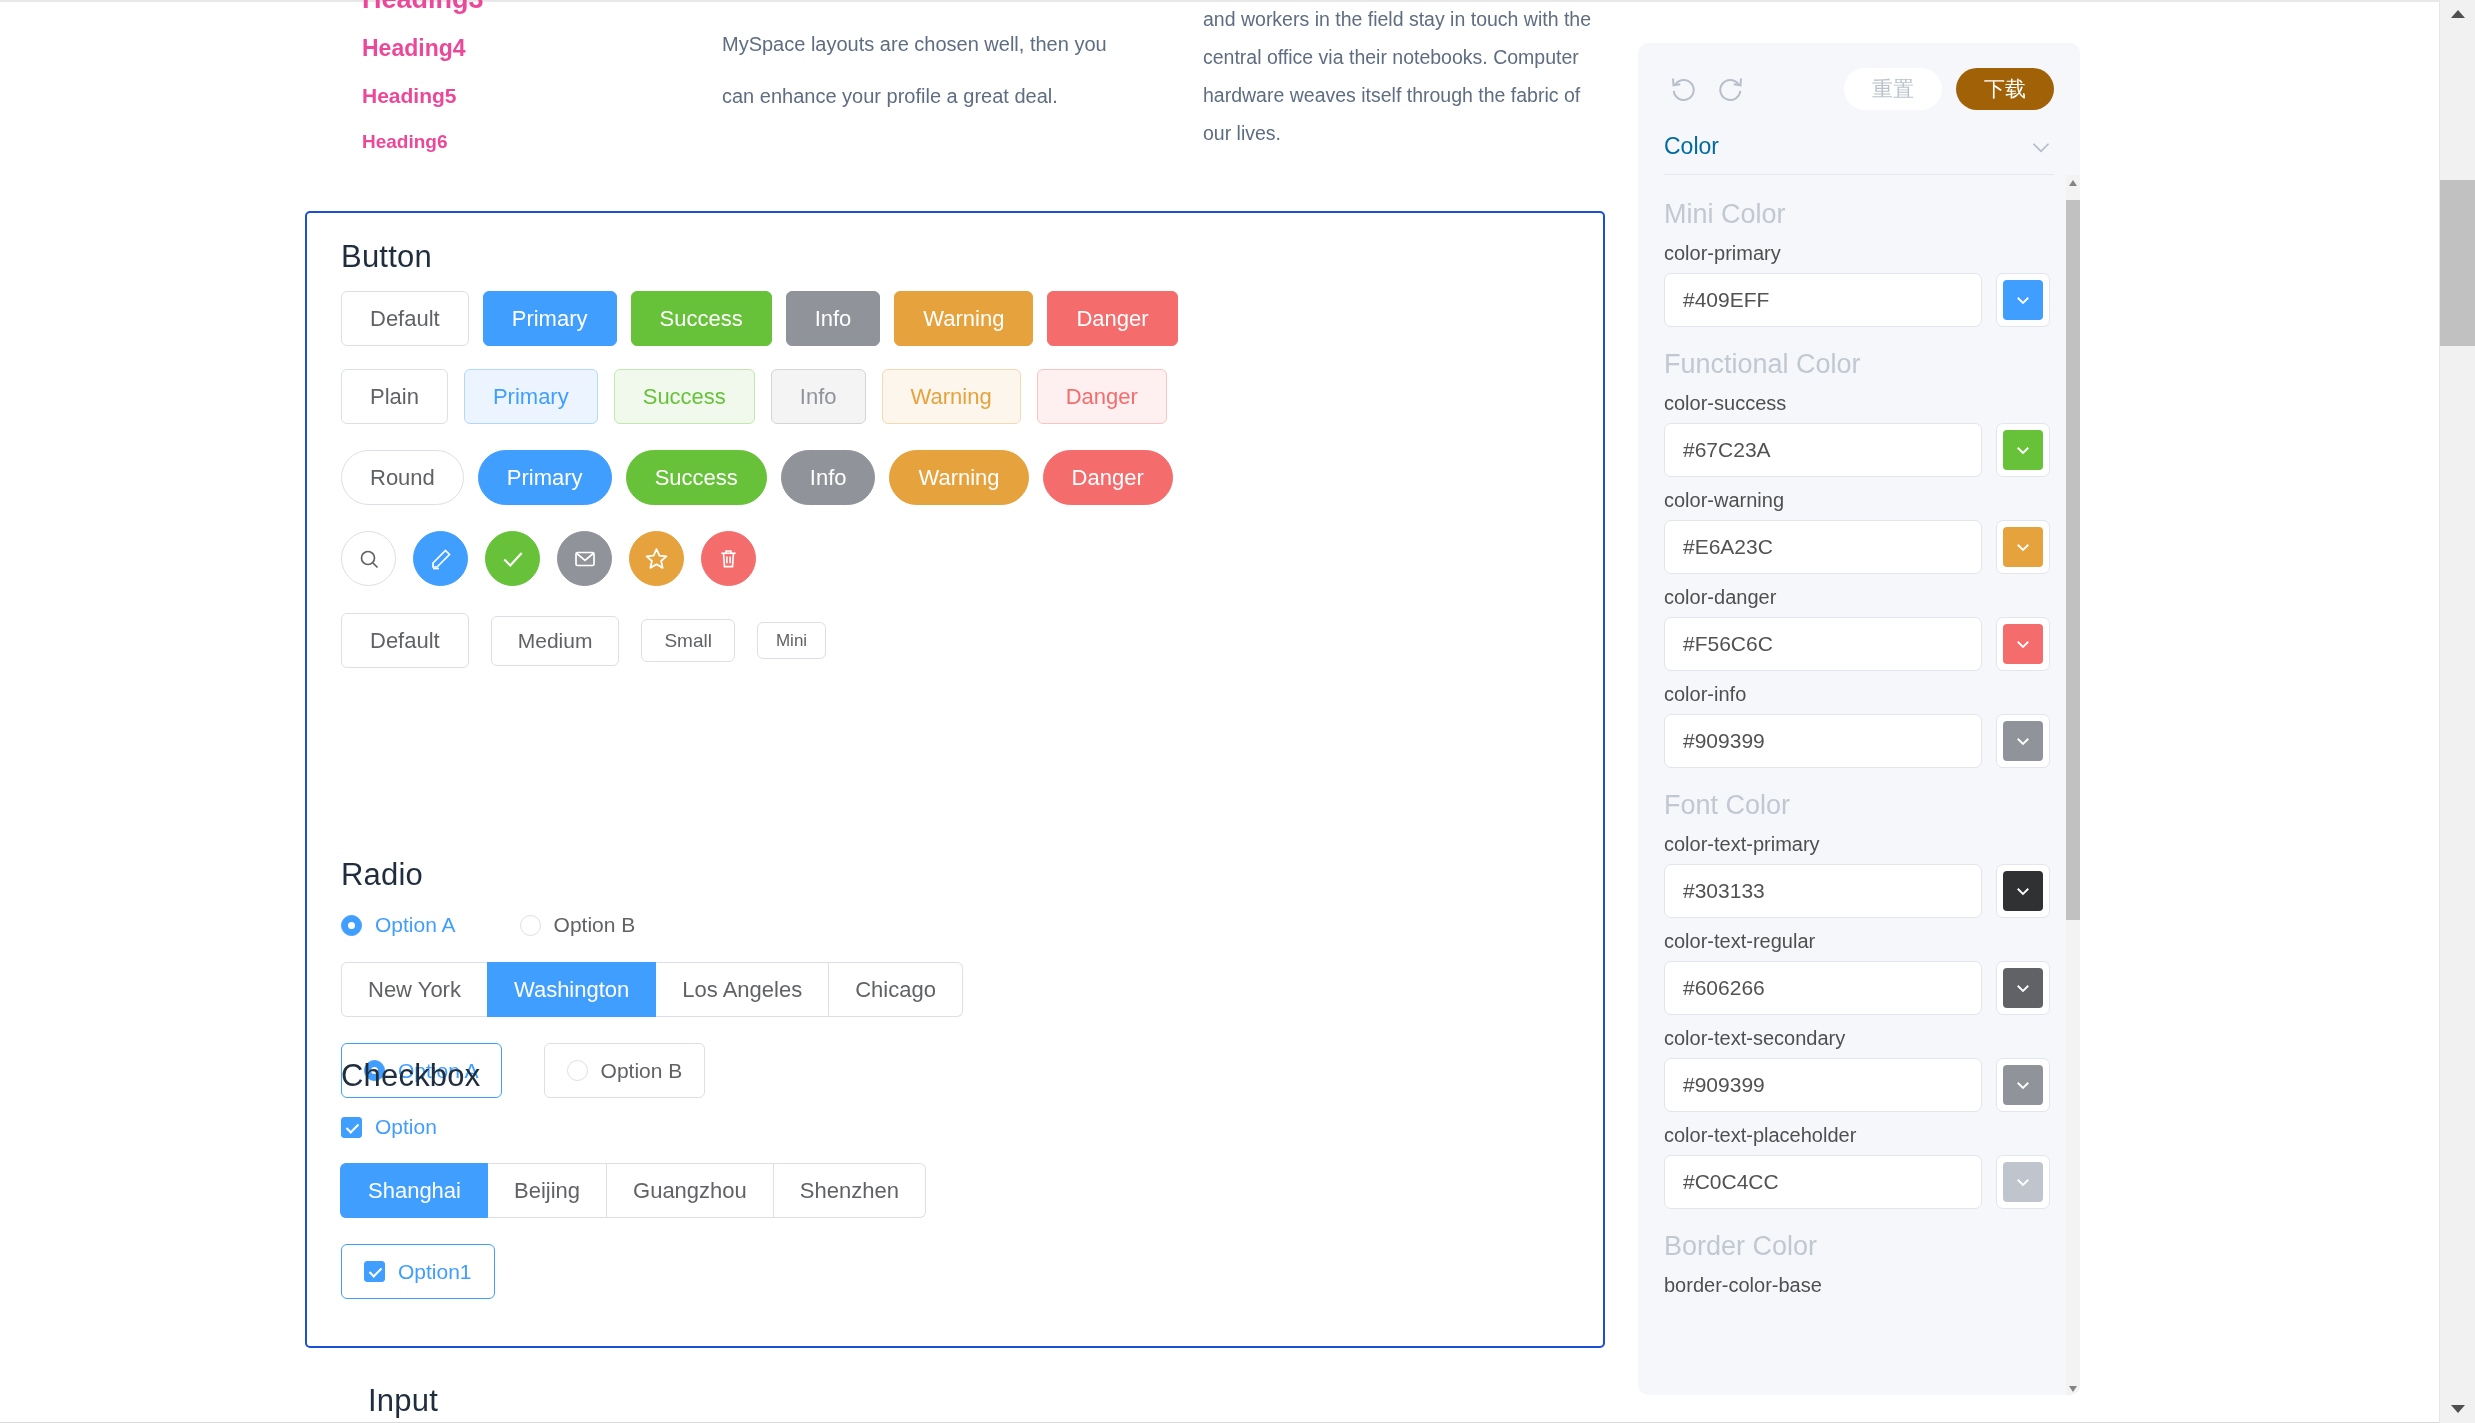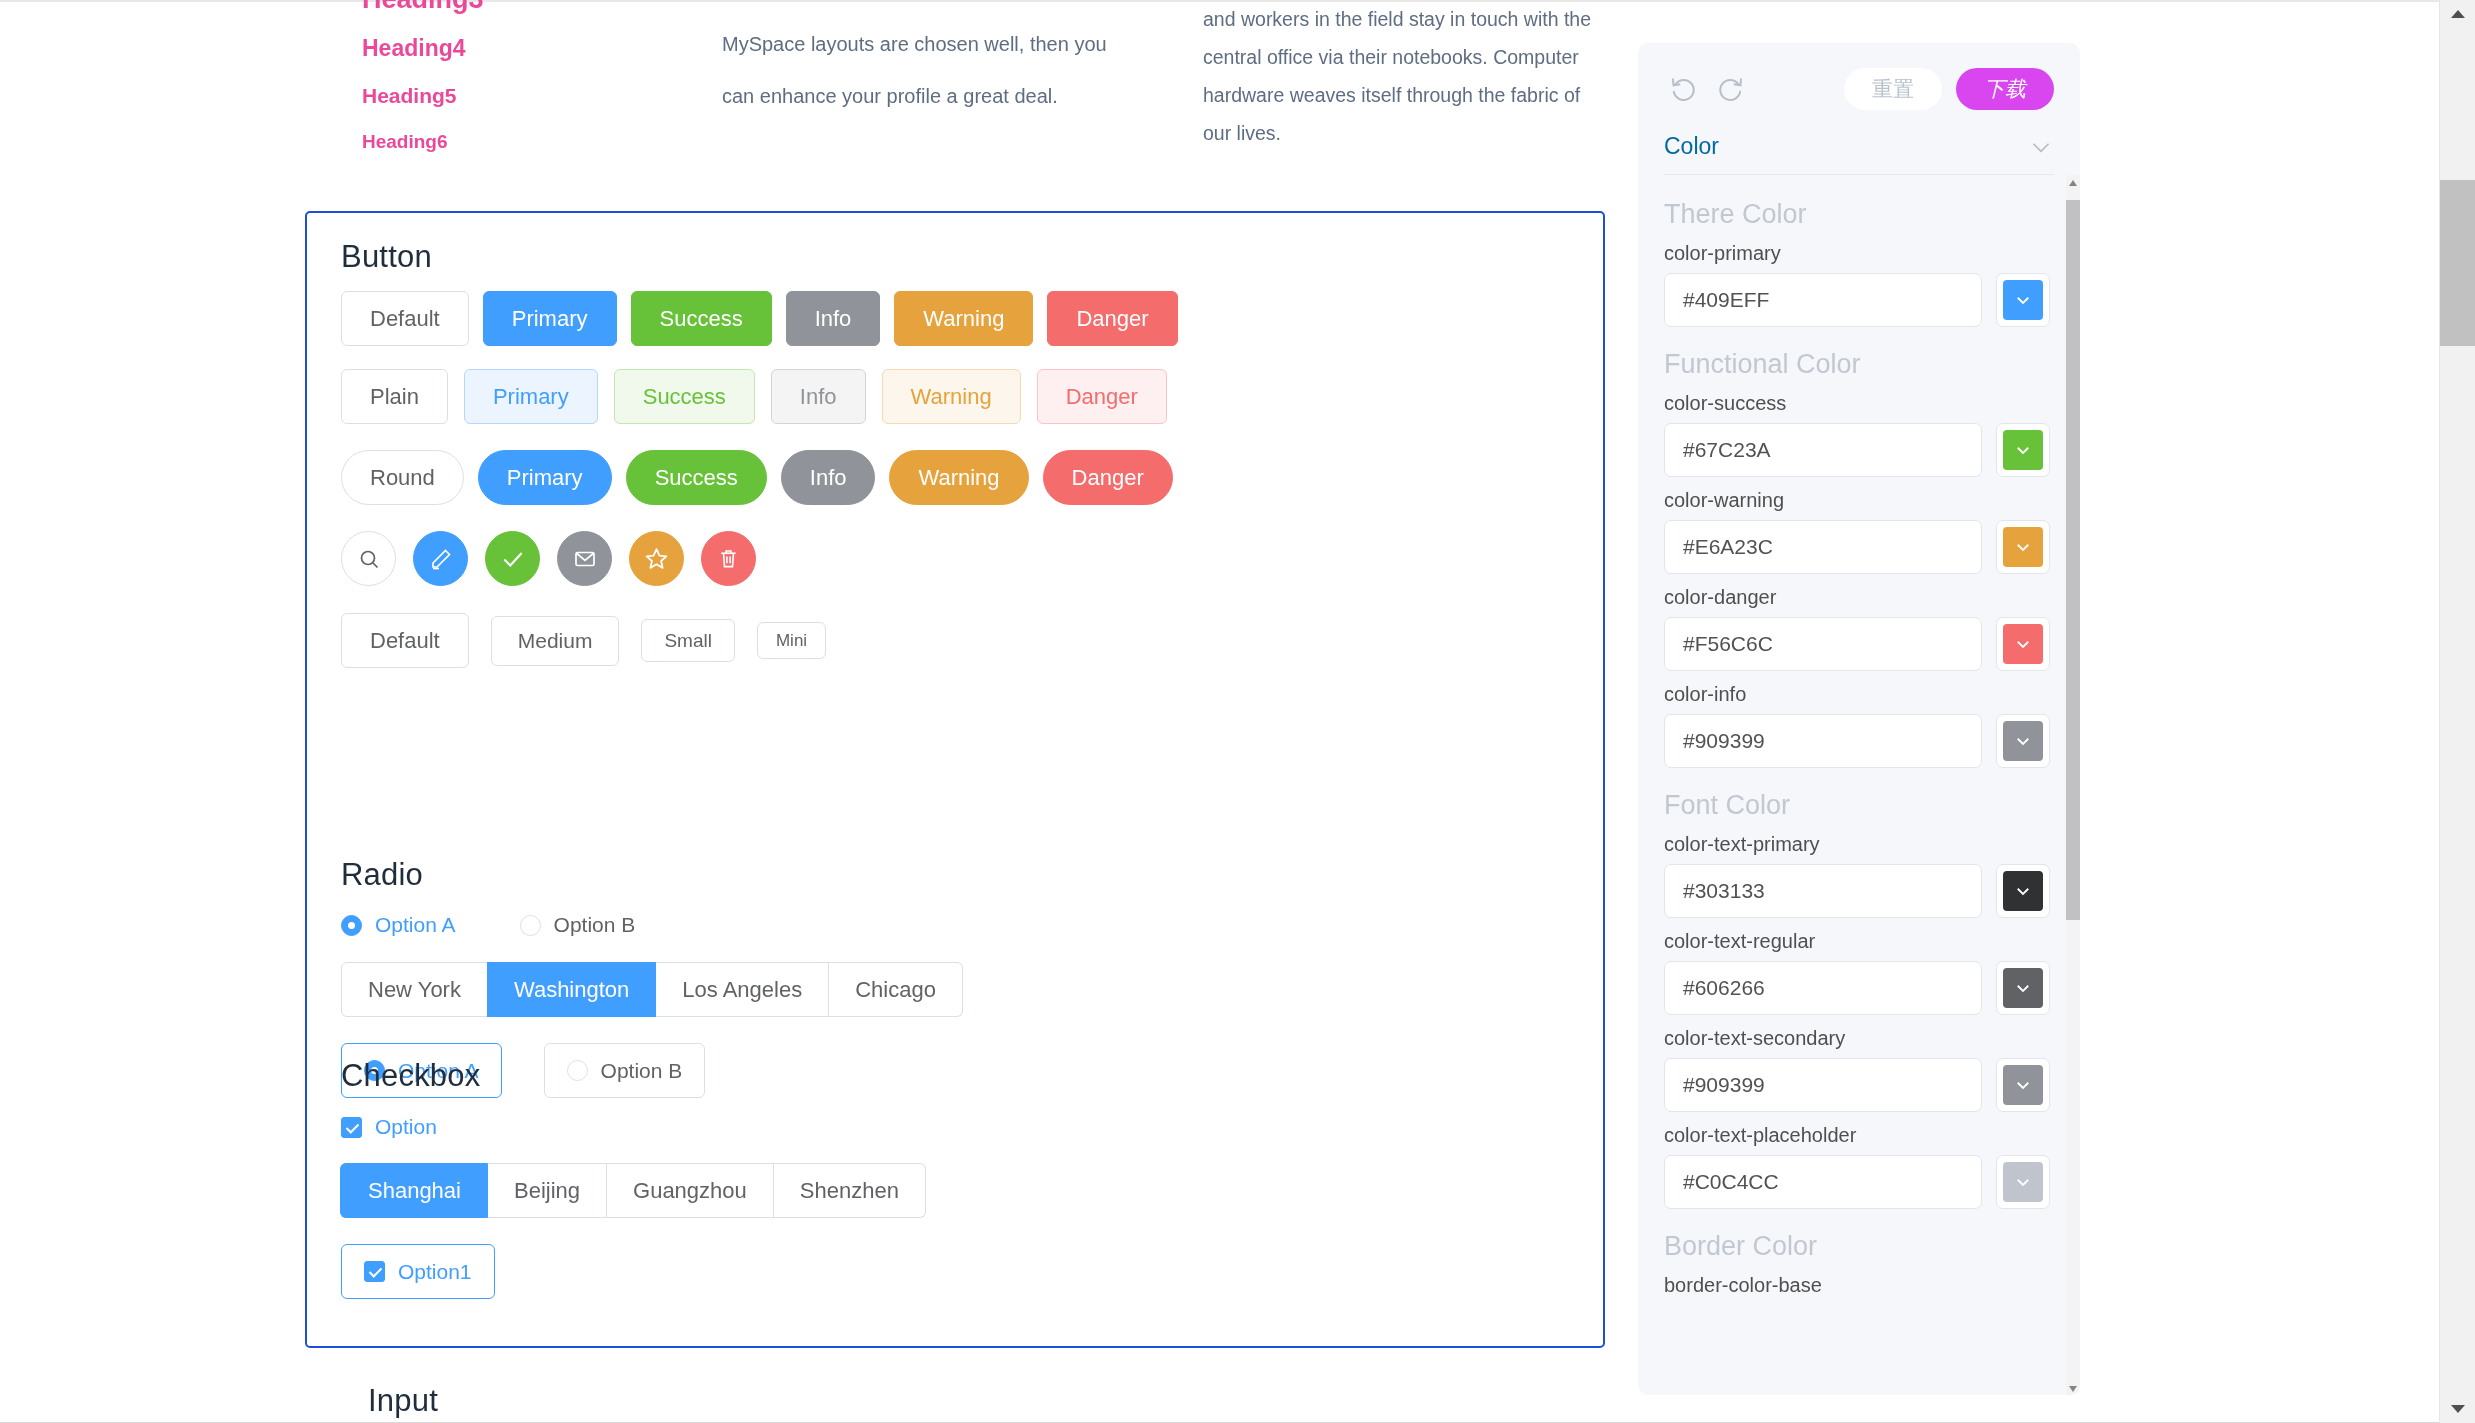--- a/index.html
+++ b/index.html
@@ -183,21 +183,21 @@
     display: flex; align-items: center; justify-content: center;
     cursor: pointer; margin-right: 6px;
   }
   .spacer { flex: 1; }
   .pill {
     border-radius: 22px; height: 42px; line-height: 42px;
     padding: 0 28px; font-size: 21px; cursor: pointer;
     text-align: center;
   }
   .pill.reset { background:#ffffff; color:#b9c2cc; }
-  .pill.download { background:#d946ef; color:#ffffff; margin-left: 14px; font-style: italic; }
+  .pill.download { background:#a16207; color:#ffffff; margin-left: 14px; }
 
   .panel-section-head {
     display: flex; align-items: center;
     padding: 16px 26px 14px 26px;
   }
   .panel-section-head .ttl { font-size: 23px; color: #0369a1; }
   .panel-divider {
     margin: 0 26px; height: 1px; background: #e4e7ed;
   }
 
@@ -466,21 +466,21 @@
       <div class="ttl">Color</div>
       <div class="spacer"></div>
       <svg width="26" height="26" viewBox="0 0 24 24" fill="none" stroke="#b5bcc6" stroke-width="1.6">
         <polyline points="5,9 12,16 19,9"></polyline>
       </svg>
     </div>
     <div class="panel-divider"></div>
 
     <div class="panel-body">
 
-      <div class="group-title">There Color</div>
+      <div class="group-title">Mini Color</div>
       <div class="field-label">color-primary</div>
       <div class="field-row">
         <div class="field-input">#409EFF</div>
         <div class="swatch-wrap">
           <div class="swatch" style="background:#409EFF">
             <svg width="18" height="18" viewBox="0 0 24 24" fill="none" stroke="#fff" stroke-width="2.4">
                 <polyline points="5,9 12,16 19,9"></polyline>
               </svg>
           </div>
         </div>

